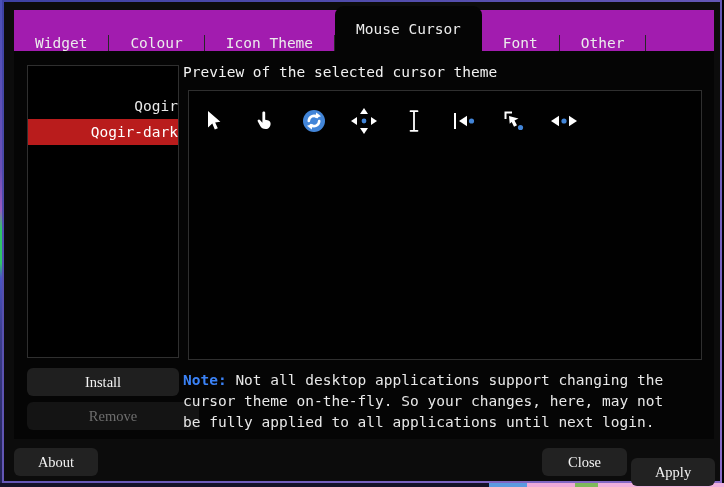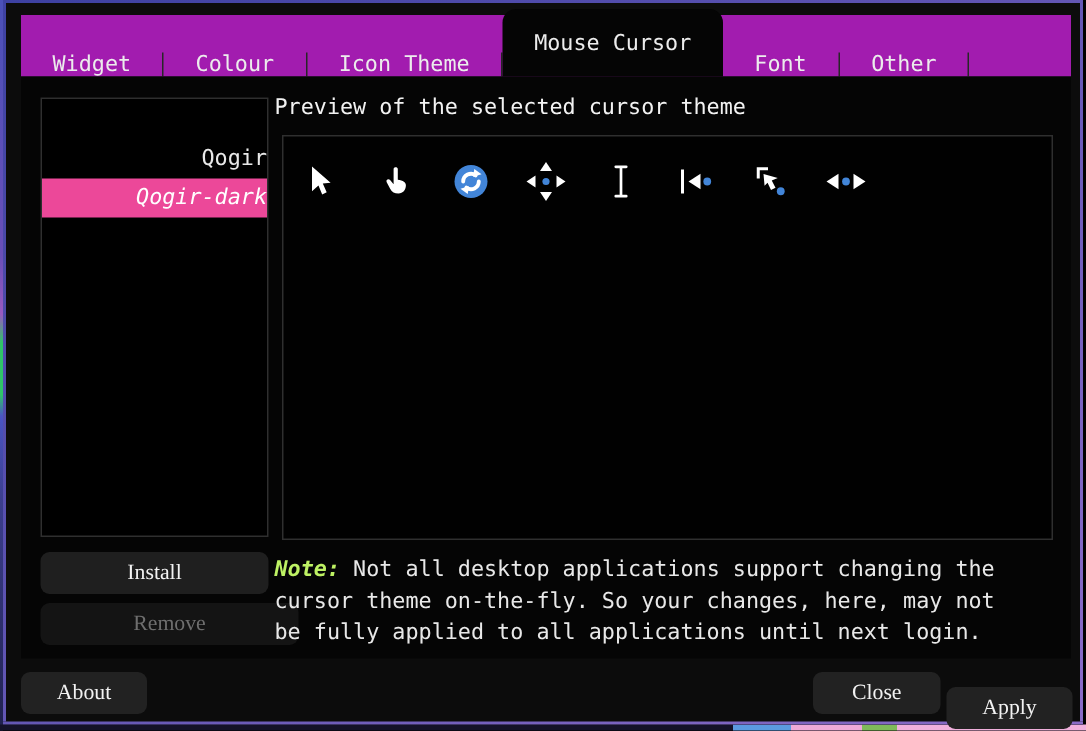--- a/index.html
+++ b/index.html
@@ -58,21 +58,21 @@
     background:#000; border:1px solid #2f2f2f;
     padding-top:27px;
     text-align:right;
   }
   .theme-item {
     height:26px; line-height:26px;
     padding-left:8px;
     font-size:14.5px; color:#e8e8e8;
     white-space:nowrap; overflow:hidden;
   }
-  .theme-item.selected { background:#ec4899; color:#fff;font-style:italic; }
+  .theme-item.selected { background:#b91c1c; color:#fff; }
   
   .preview-label {
     position:absolute; left:169px; top:13px;
     font-size:14.5px; color:#f2f2f2; white-space:nowrap;
   }
   .preview-box {
     position:absolute; left:174px; top:39px; width:514px; height:270px;
     background:#010101; border:1px solid #2f2f2f;
   }
   .cursor-row {
@@ -92,21 +92,21 @@
     font-size:14.5px;
     cursor:default;
   }
   .install-btn { position:absolute; left:13px; top:317px; width:152px; height:28px; background:#1f1f1f; }
   .remove-btn  { position:absolute; left:13px; top:351px; width:172px; height:28px; background:#141414; color:#6e6e6e; }
   
   .note {
     position:absolute; left:169px; top:319px; width:528px;
     font-size:14.5px; line-height:21px; color:#e8e8e8;
   }
-  .note b { font-weight:bold; color:#bef264;font-style:italic; }
+  .note b { font-weight:bold; color:#3b82f6; }
   .note-line { white-space:nowrap; }
   
   .about-btn { position:absolute; left:10px;  top:446px; width:84px; height:28px; }
   .close-btn { position:absolute; left:538px; top:446px; width:85px; height:28px; }
   .apply-btn { position:absolute; left:627px; top:456px; width:84px; height:28px; }
   svg { display:block; }
 </style>
 </head>
 <body>
 

